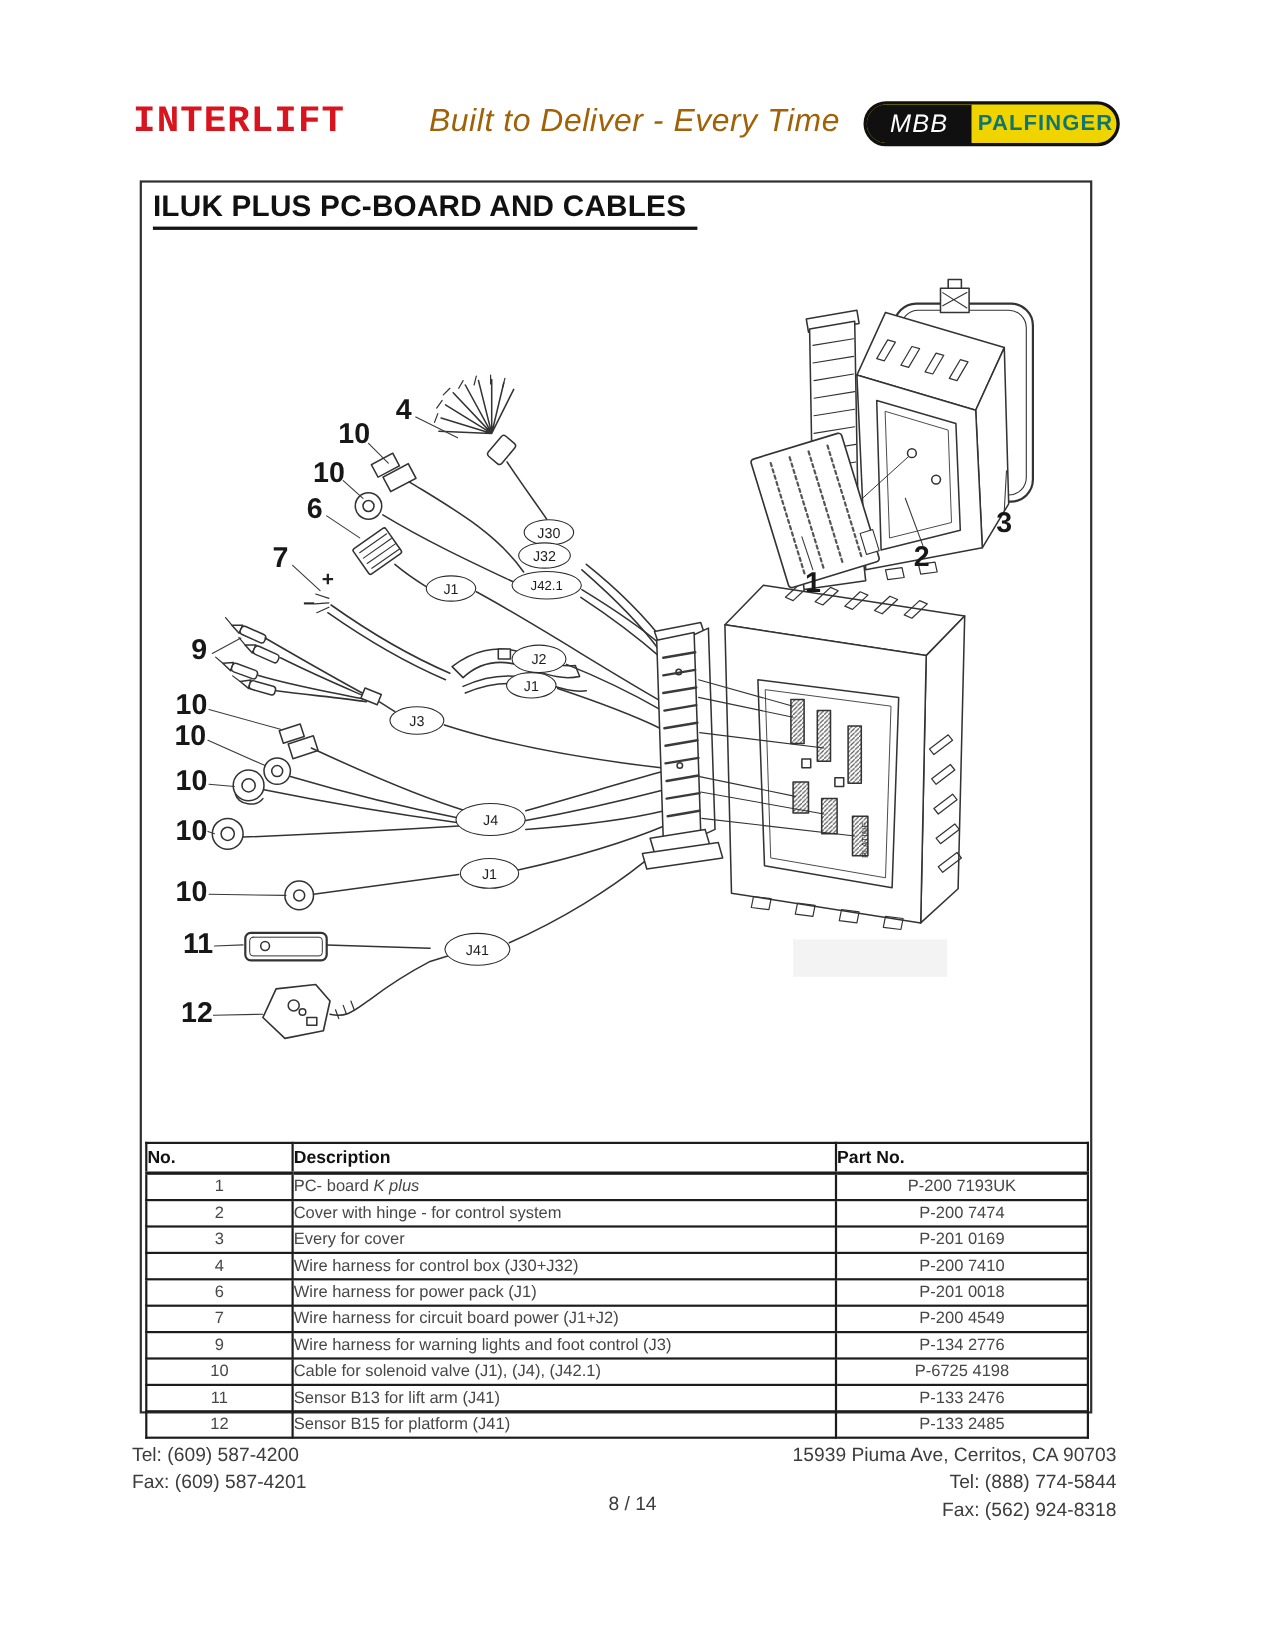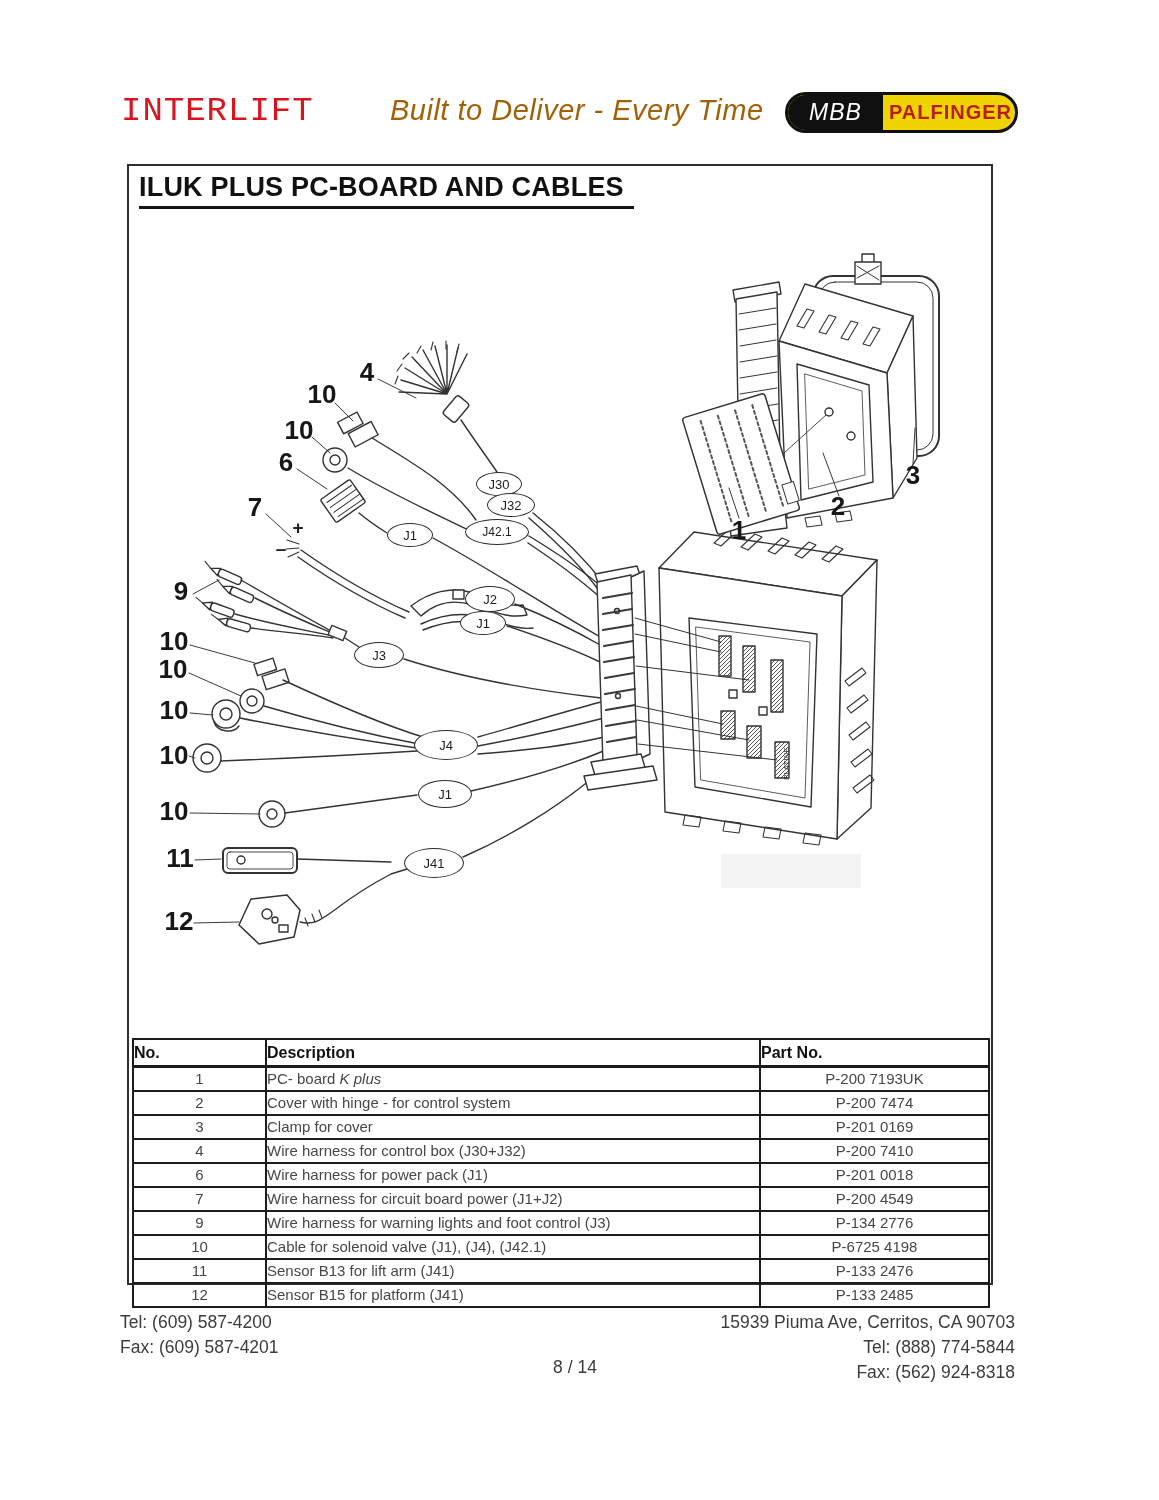--- a/index.html
+++ b/index.html
@@ -1,29 +1,29 @@
 <!DOCTYPE html>
 <html><head>
 <meta charset="utf-8">
 <style>
   html,body{margin:0;padding:0;background:#fff;}
   .page{position:relative;width:1159px;height:1500px;background:#fff;
         font-family:"Liberation Sans",sans-serif;color:#222;overflow:hidden;}
   
   .brand{position:absolute;left:121px;top:92px;font-family:"Liberation Mono",monospace;
-         font-weight:normal;font-size:34px;letter-spacing:1px;color:#d8141f;}
+         font-weight:bold;font-size:34px;letter-spacing:1px;color:#d8141f;}
   .tagline{position:absolute;left:390px;top:94px;font-size:29px;font-style:italic;
            color:#a16207;letter-spacing:0.5px;}
   .mbb-logo{position:absolute;left:785px;top:92px;width:233px;height:41px;box-sizing:border-box;
             border:3px solid #101010;border-radius:21px;background:#f0d400;display:flex;overflow:hidden;}
   .mbb-left{width:95px;background:#101010;color:#fff;display:flex;align-items:center;justify-content:center;
             font-weight:normal;font-style:italic;font-size:23px;border-radius:16px 0 0 16px;
             border-right:3px solid #f0d400;letter-spacing:1px;}
   .mbb-right{flex:1;display:flex;align-items:center;justify-content:center;font-weight:bold;
-             font-size:20px;letter-spacing:1px;color:#b91c1c;}
+             font-size:20px;letter-spacing:1px;color:#0f766e;}
   
   .content-box{position:absolute;left:127px;top:164px;width:866px;height:1121px;
                box-sizing:border-box;border:2px solid #2e2e2e;}
   .doc-title{position:absolute;left:10px;top:6px;font-size:27px;font-weight:bold;color:#111;
              border-bottom:3px solid #141414;padding:0 10px 3px 0;letter-spacing:0.2px;white-space:nowrap;}
   svg.art{position:absolute;left:0;top:0;}
   .overlay{position:absolute;left:0;top:0;width:862px;height:876px;pointer-events:none;}
   .co{position:absolute;transform:translate(-50%,-50%);font-size:26px;font-weight:bold;color:#171717;}
   .el{position:absolute;transform:translate(-50%,-50%);background:#fff;border:1.6px solid #2c2c2c;
       border-radius:50%;display:flex;align-items:center;justify-content:center;
@@ -259,21 +259,21 @@
         <div class="co" style="left: 44px; top: 503px;">10</div>
         <div class="co" style="left: 45px; top: 544px;">10</div>
         <div class="co" style="left: 45px; top: 589px;">10</div>
         <div class="co" style="left: 45px; top: 645px;">10</div>
         <div class="co" style="left: 51px; top: 692px;">11</div>
         <div class="co" style="left: 50px; top: 755px;">12</div>
         <div class="co" style="left: 610px; top: 364px;">1</div>
         <div class="co" style="left: 709px; top: 340px;">2</div>
         <div class="co" style="left: 784px; top: 309px;">3</div>
         <div class="el" style="left: 370px; top: 318px; width: 46px; height: 24px;">J30</div>
-        <div class="el" style="left: 382px; top: 339px; width: 48px; height: 24px;">J32</div>
+        <div class="el" style="left: 366px; top: 339px; width: 48px; height: 24px;">J32</div>
         <div class="el" style="left: 281px; top: 369px; width: 46px; height: 24px;">J1</div>
         <div class="el" style="left: 368px; top: 366px; width: 64px; height: 26px; font-size: 12px;">J42.1</div>
         <div class="el" style="left: 361px; top: 433px; width: 50px; height: 26px;">J2</div>
         <div class="el" style="left: 354px; top: 457px; width: 46px; height: 24px;">J1</div>
         <div class="el" style="left: 250px; top: 489px; width: 50px; height: 26px;">J3</div>
         <div class="el" style="left: 317px; top: 579px; width: 64px; height: 30px;">J4</div>
         <div class="el" style="left: 316px; top: 628px; width: 54px; height: 28px;">J1</div>
         <div class="el" style="left: 305px; top: 697px; width: 60px; height: 30px;">J41</div>
         <div class="mark" style="left: 169px; top: 362px;">+</div>
         <div class="mark" style="left: 152px; top: 383px;">–</div>
@@ -300,21 +300,21 @@
             <td class="cell-desc">PC- board <i>K plus</i></td>
             <td class="cell-part">P-200 7193UK</td>
           </tr>
           <tr>
             <td class="cell-no">2</td>
             <td class="cell-desc">Cover with hinge - for control system</td>
             <td class="cell-part">P-200 7474</td>
           </tr>
           <tr>
             <td class="cell-no">3</td>
-            <td class="cell-desc">Clamp for cover</td>
+            <td class="cell-desc">Every for cover</td>
             <td class="cell-part">P-201 0169</td>
           </tr>
           <tr>
             <td class="cell-no">4</td>
             <td class="cell-desc">Wire harness for control box (J30+J32)</td>
             <td class="cell-part">P-200 7410</td>
           </tr>
           <tr>
             <td class="cell-no">6</td>
             <td class="cell-desc">Wire harness for power pack (J1)</td>

